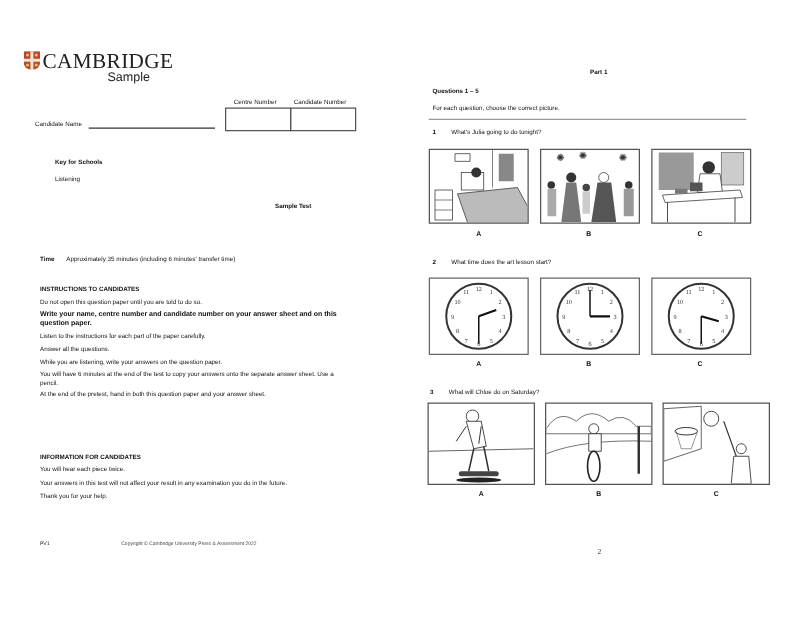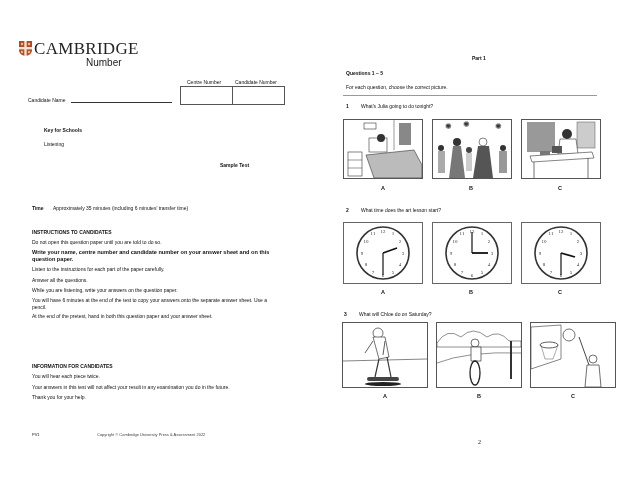--- a/index.html
+++ b/index.html
@@ -26,21 +26,21 @@
   <svg class="logo-shield" viewBox="0 0 13 15">
     <path d="M0 0 H13 V9 Q13 14 6.5 15 Q0 14 0 9 Z" fill="#b5472b"></path>
     <rect x="5.3" y="0" width="2.4" height="15" fill="#f1e3d0"></rect>
     <rect x="0" y="6" width="13" height="2.4" fill="#f1e3d0"></rect>
     <circle cx="3" cy="3" r="1.2" fill="#e8c56a"></circle>
       <circle cx="10" cy="3" r="1.2" fill="#e8c56a"></circle>
     <circle cx="3" cy="11" r="1.2" fill="#e8c56a"></circle>
       <circle cx="10" cy="11" r="1.2" fill="#e8c56a"></circle>
   </svg>
   <div class="logo-word">CAMBRIDGE</div>
-  <div class="logo-sub">Number</div>
+  <div class="logo-sub">Sample</div>
 
   <div class="abs t5" style="left:187px;top:79px;">Centre Number</div>
   <div class="abs t5" style="left:235px;top:79px;">Candidate Number</div>
   <div class="numbox" style="left:180px;width:51px;"></div>
   <div class="numbox" style="left:232px;width:51px;"></div>
 
   <div class="abs t5" style="left:28px;top:97px;">Candidate Name</div>
   <div class="line" style="left:71px;top:102px;width:101px;height:1px;"></div>
 
   <div class="abs t5 b" style="left:44px;top:127px;">Key for Schools</div>

